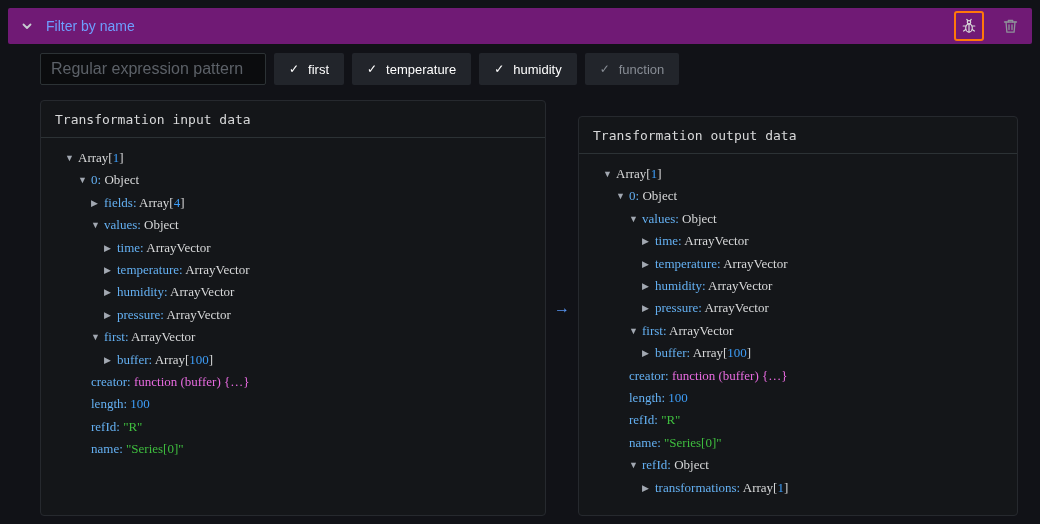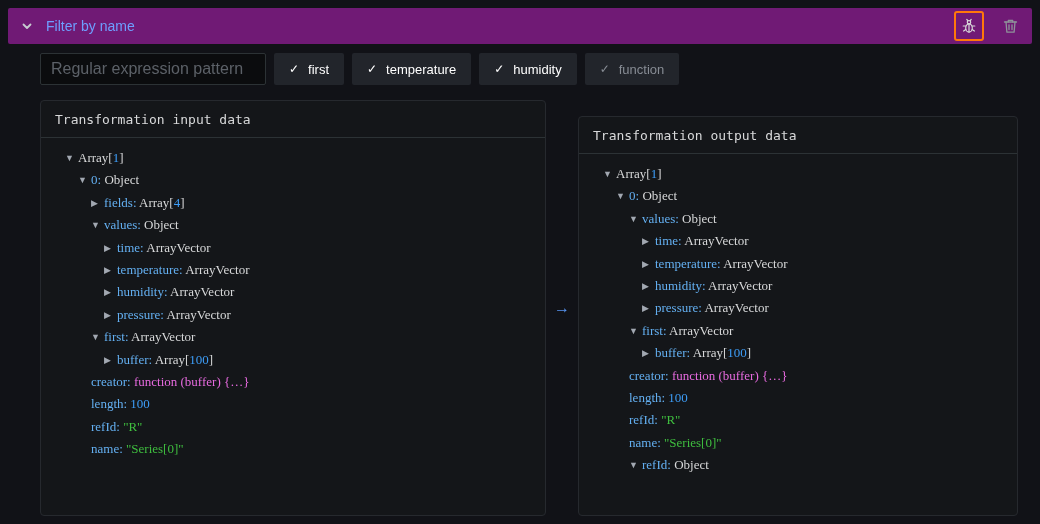--- a/index.html
+++ b/index.html
@@ -188,17 +188,18 @@
           <div class="tree-row" style="padding-left: 39px;"><span class="arrow-t">▶</span><span class="k">temperature: </span><span class="plain">ArrayVector</span></div>
           <div class="tree-row" style="padding-left: 39px;"><span class="arrow-t">▶</span><span class="k">humidity: </span><span class="plain">ArrayVector</span></div>
           <div class="tree-row" style="padding-left: 39px;"><span class="arrow-t">▶</span><span class="k">pressure: </span><span class="plain">ArrayVector</span></div>
           <div class="tree-row" style="padding-left: 26px;"><span class="arrow-t">▼</span><span class="k">first: </span><span class="plain">ArrayVector</span></div>
           <div class="tree-row" style="padding-left: 39px;"><span class="arrow-t">▶</span><span class="k">buffer: </span><span class="plain">Array[</span><span class="num">100</span><span class="plain">]</span></div>
           <div class="tree-row" style="padding-left: 26px;"><span class="k">creator: </span><span class="fn">function (buffer) {…}</span></div>
           <div class="tree-row" style="padding-left: 26px;"><span class="k">length: </span><span class="num">100</span></div>
           <div class="tree-row" style="padding-left: 26px;"><span class="k">refId: </span><span class="str">"R"</span></div>
           <div class="tree-row" style="padding-left: 26px;"><span class="k">name: </span><span class="str">"Series[0]"</span></div>
           <div class="tree-row" style="padding-left: 26px;"><span class="arrow-t">▼</span><span class="k">refId: </span><span class="plain">Object</span></div>
+          <div class="tree-row" style="padding-left: 39px;"><span class="arrow-t">▶</span><span class="k">transformations: </span><span class="plain">Array[</span><span class="num">1</span><span class="plain">]</span></div>
         </div>
     </div>
   </div>
 
 </div>
 
 </body></html>

